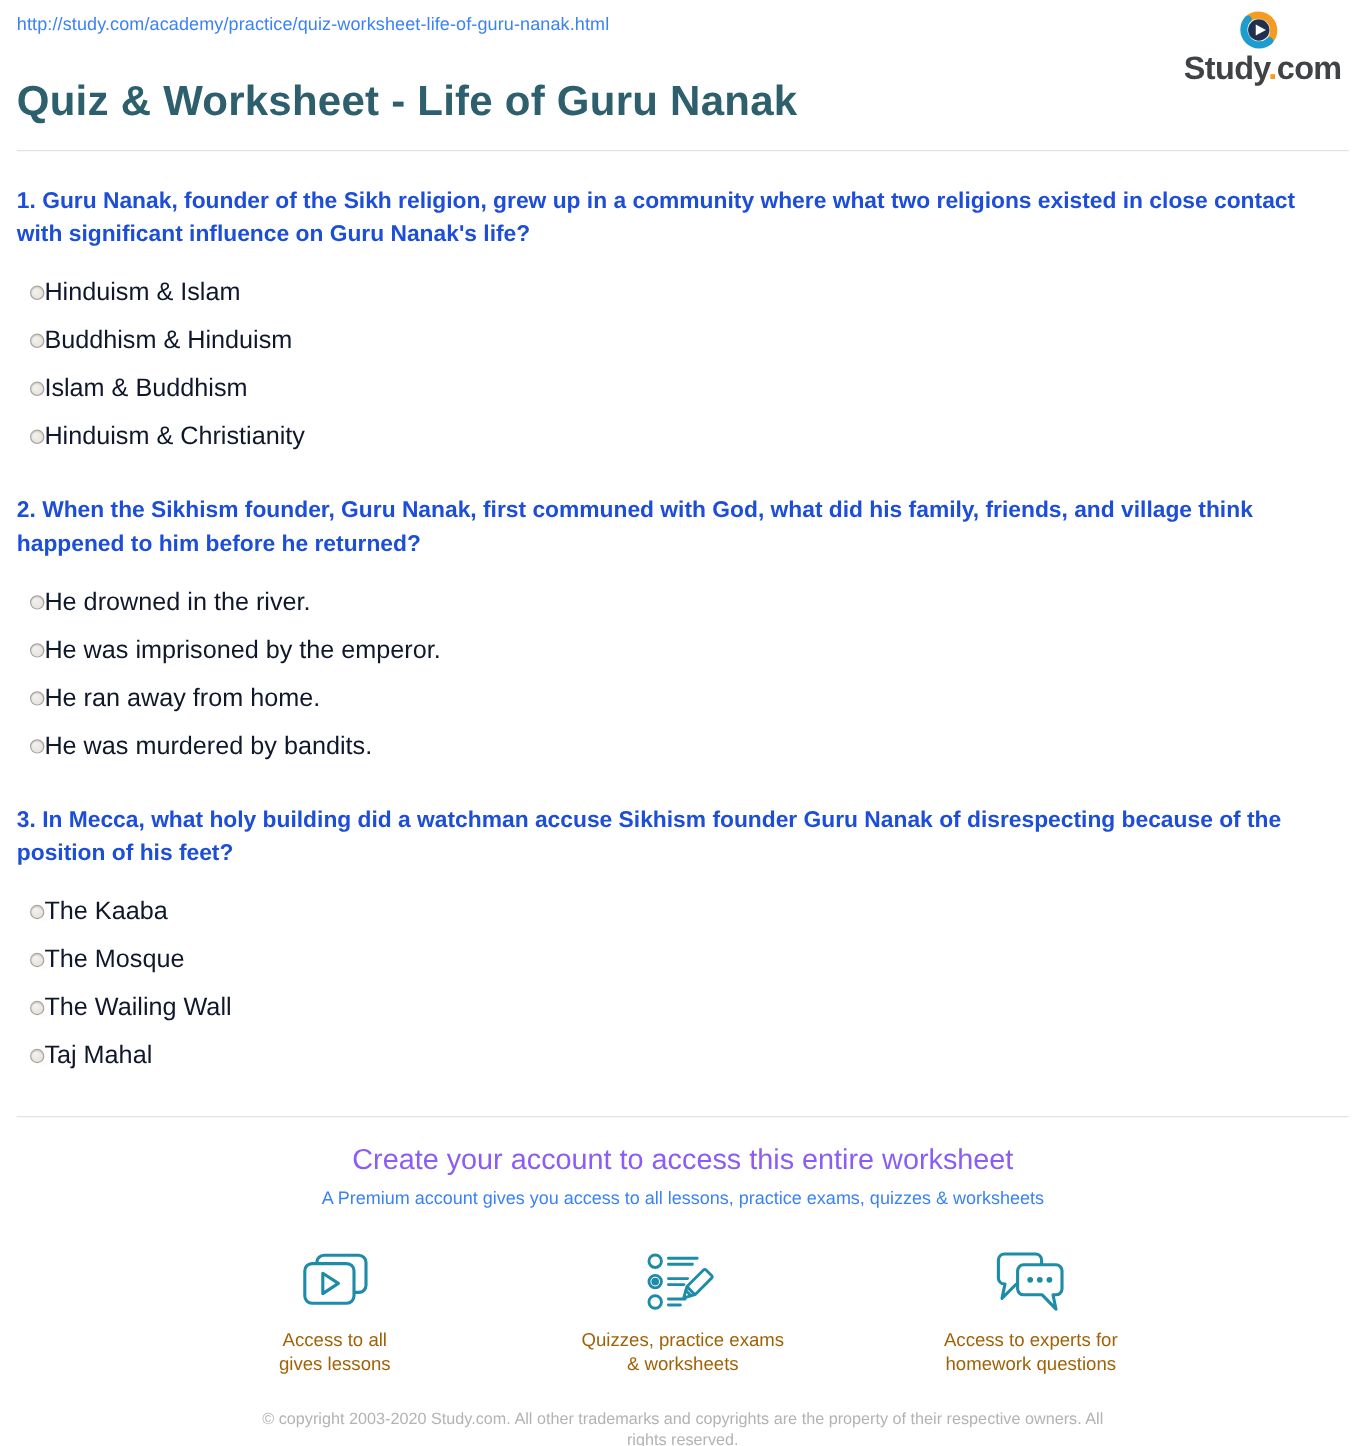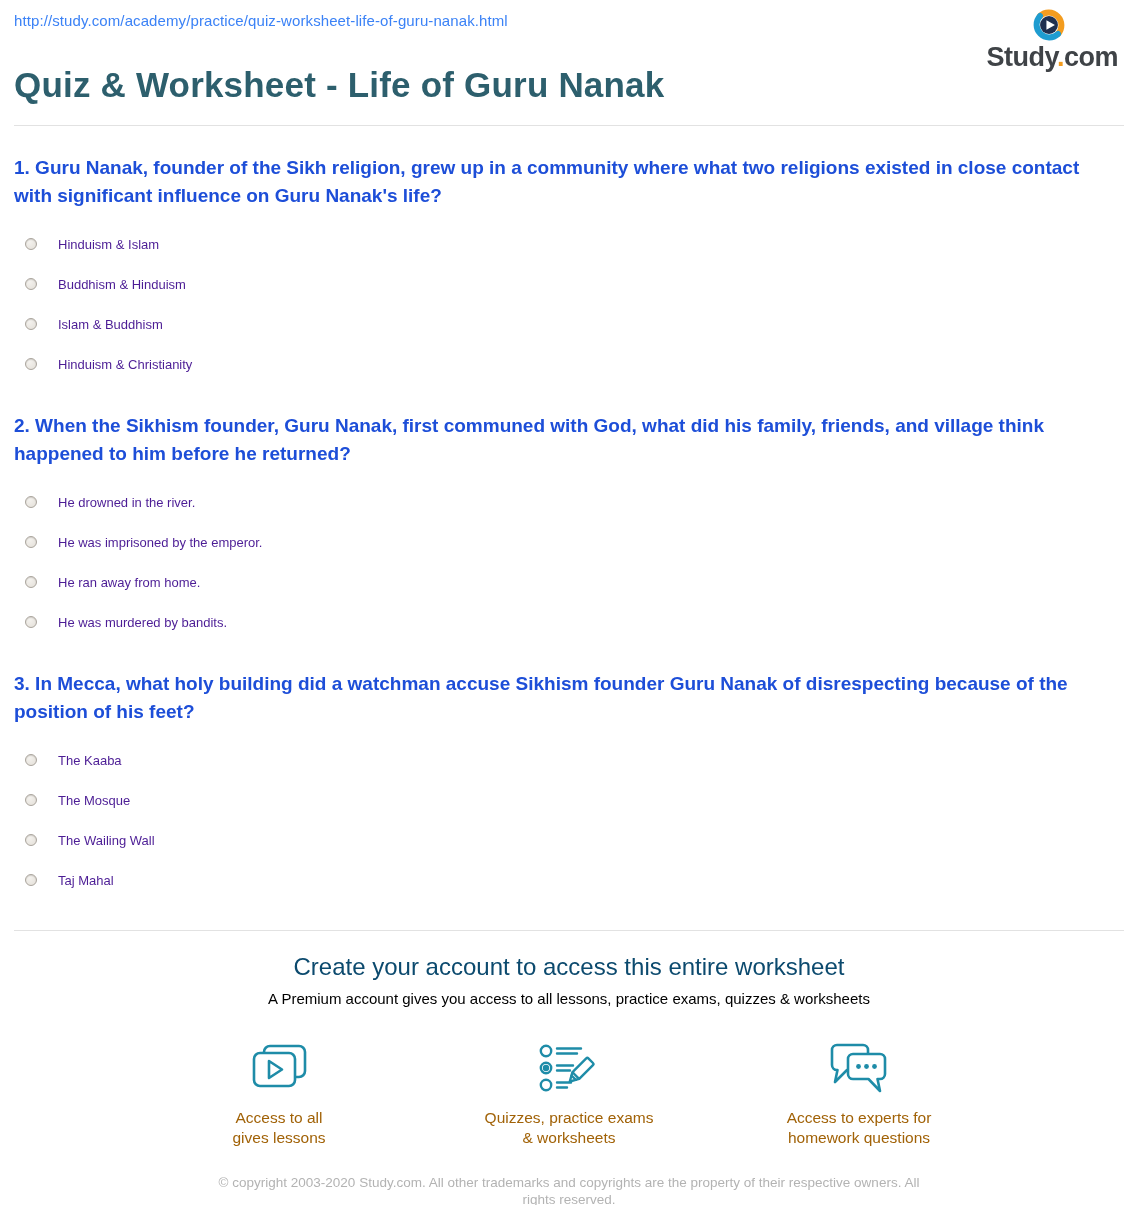--- a/index.html
+++ b/index.html
@@ -73,39 +73,38 @@
     width: 12px;
     height: 12px;
     border-radius: 50%;
     border: 1px solid #aaa49c;
     background: radial-gradient(circle at 35% 30%, #f4f2ee, #e3dfd8);
     box-shadow: inset 0 1px 1px rgba(0,0,0,0.12);
     flex: 0 0 auto;
     cursor: pointer;
   }
   .option-label {
-    margin-left: 21px;
-    font-size: 13px;
-    color: #4c1d95;
+    font-size: 21px;
+    color: #0f172a;
     cursor: pointer;
   }
 
   
   .cta { text-align: center; margin-top: 22px; }
   .cta-heading {
     font-size: 24px;
     font-weight: 400;
-    color: #0c4a6e;
+    color: #8b5cf6;
     cursor: pointer;
     display: inline-block;
   }
   .cta-sub {
     margin-top: 9px;
     font-size: 15px;
-    color: #000000;
+    color: #3b82f6;
   }
 
   
   .features {
     margin-top: 34px;
     display: flex;
     justify-content: center;
     align-items: flex-start;
     gap: 70px;
   }

